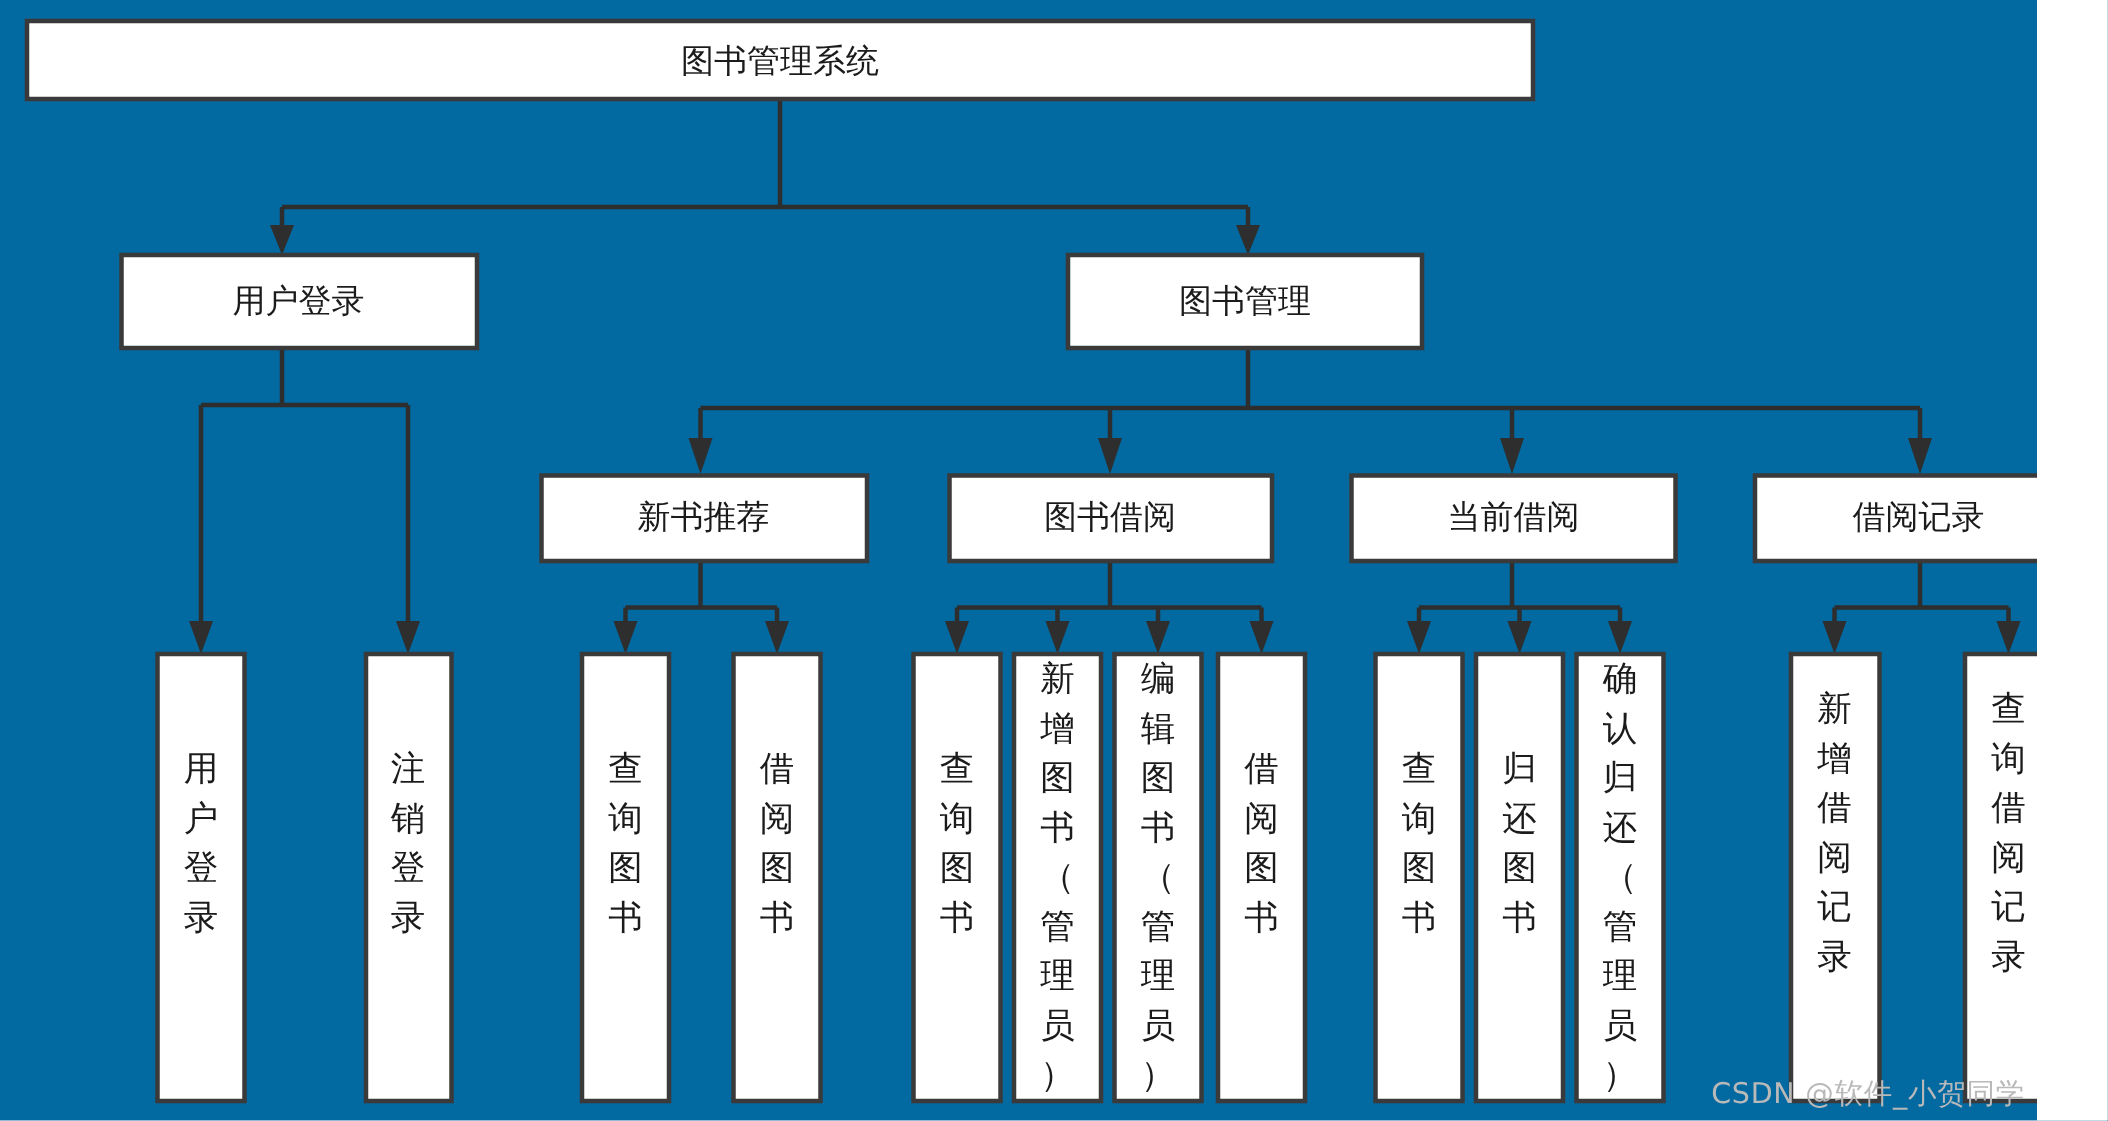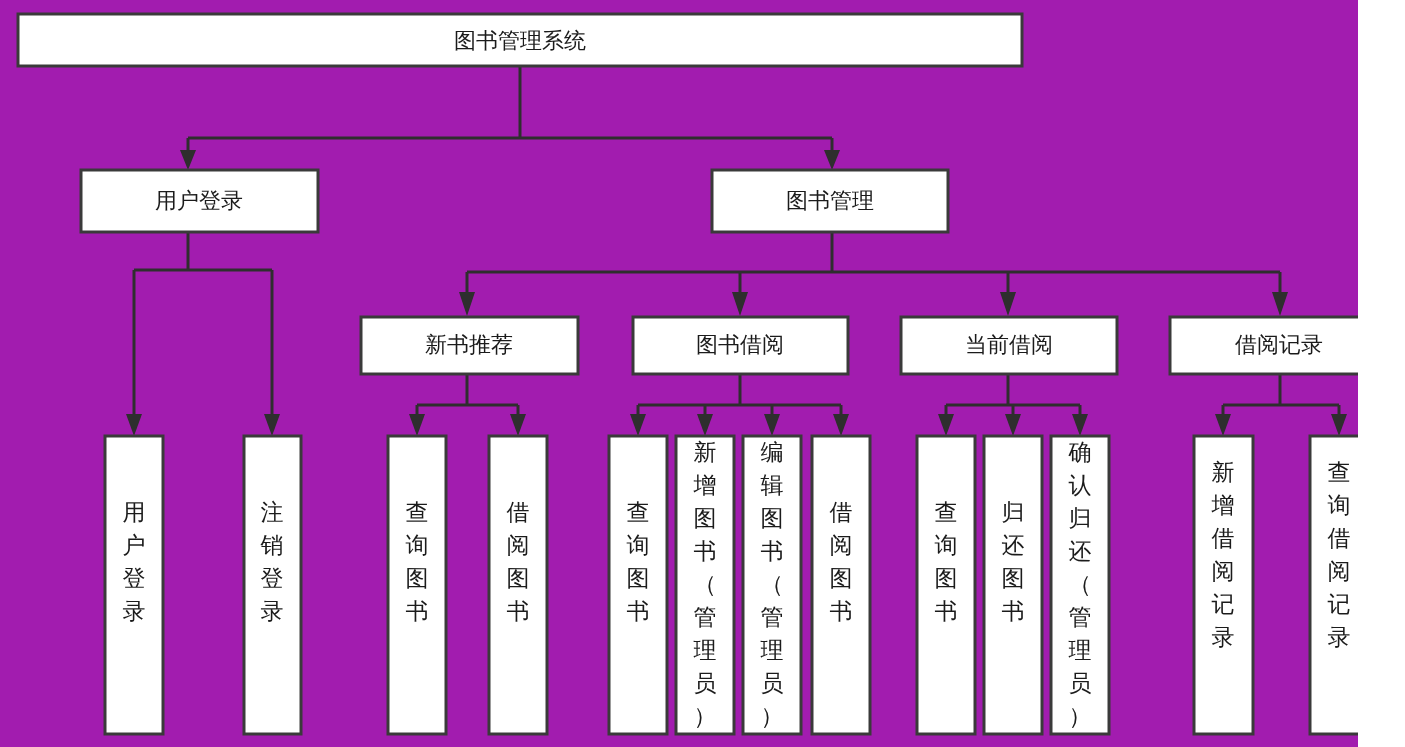--- a/index.html
+++ b/index.html
@@ -7,21 +7,21 @@
     padding: 0;
     background: #ffffff;
   }
   body {
     font-family: "DejaVu Sans", "Liberation Sans", sans-serif;
   }
   #diagram-root {
     position: relative;
     width: 1358px;
     height: 747px;
-    background: #a21caf;
+    background: #0369a1;
     overflow: hidden;
   }
   svg#flow {
     position: absolute;
     left: 0;
     top: 0;
     width: 1405px;
     height: 747px;
     display: block;
   }
@@ -229,14 +229,15 @@
       <text class="vlabel" x="1223" y="480"><tspan x="1223" y="480">新</tspan><tspan x="1223" y="513">增</tspan><tspan x="1223" y="546">借</tspan><tspan x="1223" y="579">阅</tspan><tspan x="1223" y="612">记</tspan><tspan x="1223" y="645">录</tspan></text>
     </g>
 
     <g>
       <rect class="node-box" x="1310" y="436" width="58" height="298"></rect>
       <text class="vlabel" x="1339" y="480"><tspan x="1339" y="480">查</tspan><tspan x="1339" y="513">询</tspan><tspan x="1339" y="546">借</tspan><tspan x="1339" y="579">阅</tspan><tspan x="1339" y="612">记</tspan><tspan x="1339" y="645">录</tspan></text>
     </g>
 
   </svg>
 
+  <div class="watermark">CSDN @软件_小贺同学</div>
 
 </div>
 
 </body></html>

